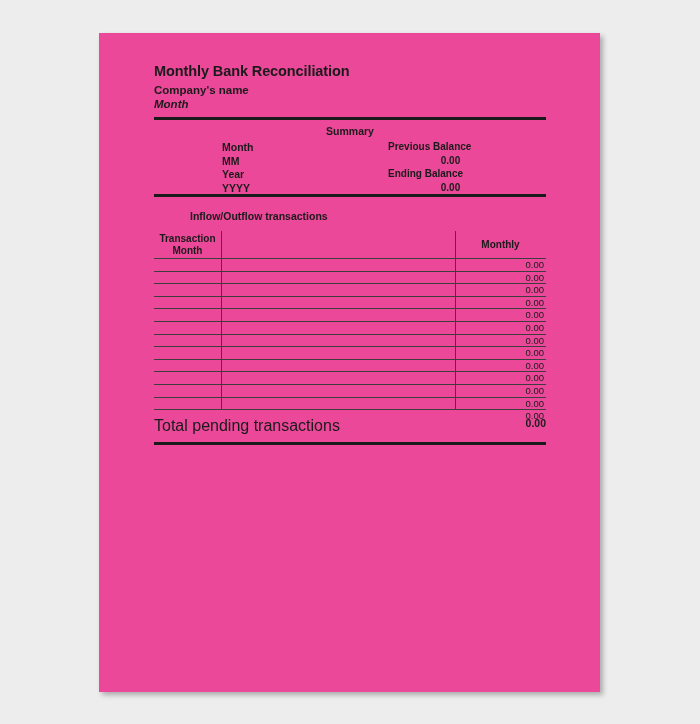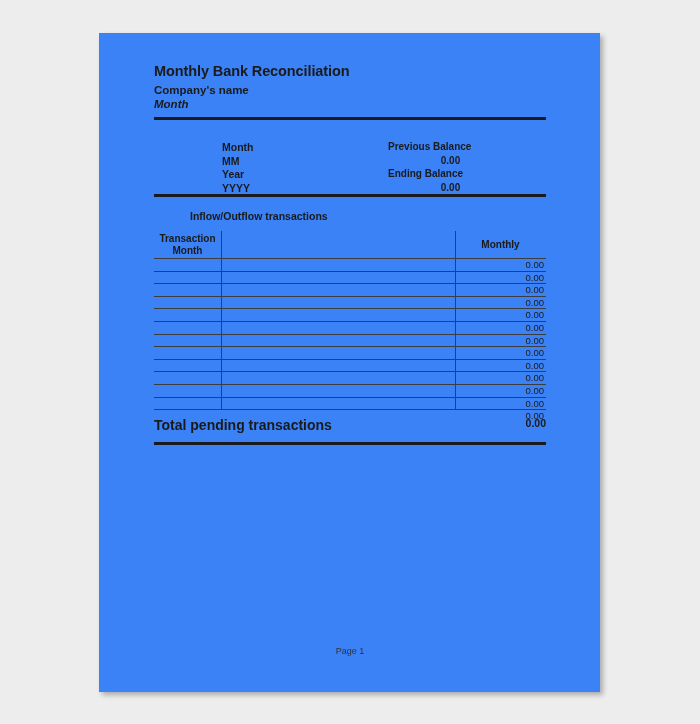--- a/index.html
+++ b/index.html
@@ -12,21 +12,21 @@
     background: #ededed;
     font-family: "Liberation Sans", sans-serif;
     overflow: hidden;
   }
   #page {
     position: absolute;
     left: 99px;
     top: 33px;
     width: 501px;
     height: 659px;
-    background: #3b82f6;
+    background: #ec4899;
     box-shadow: 3px 3px 5px rgba(0,0,0,0.28);
   }
   .sheet-inner {
     position: absolute;
     left: 55px;
     top: 0;
     width: 392px;
     height: 100%;
   }
 
@@ -177,22 +177,22 @@
     font-size: 9.5px;
     color: #1a1a1a;
     line-height: 11.6px;
   }
 
   
   .total-label {
     position: absolute;
     left: 0;
     top: 384px;
-    font-size: 14px;
-    font-weight: bold;
+    font-size: 16px;
+    font-weight: normal;
     color: #1a1a1a;
     white-space: nowrap;
   }
   .total-value {
     position: absolute;
     right: 0;
     top: 384px;
     font-size: 10.5px;
     font-weight: bold;
     color: #1a1a1a;
@@ -213,20 +213,21 @@
 <body>
 
 <div id="page">
   <div class="sheet-inner">
 
     <div class="doc-title">Monthly Bank Reconciliation</div>
     <div class="company-name">Company's name</div>
     <div class="month-line">Month</div>
     <div class="rule-thick" id="rule-header"></div>
 
+    <div class="summary-heading">Summary</div>
     <div class="summary-grid">
       <div class="summary-row">
         <span class="summary-left">Month</span>
         <span class="summary-right">Previous Balance</span>
       </div>
       <div class="summary-row">
         <span class="summary-left">MM</span>
         <span class="summary-right val">0.00</span>
       </div>
       <div class="summary-row">
@@ -294,15 +295,14 @@
           </div>
         </div>
       <div class="vline" id="vline-1" style="height: 177.8px;"></div>
       <div class="vline" id="vline-2" style="height: 177.8px;"></div>
     </div>
 
     <div class="total-label">Total pending transactions</div>
     <div class="total-value">0.00</div>
     <div class="rule-thick" id="rule-footer"></div>
 
-    <div class="page-footer">Page 1</div>
   </div>
 </div>
 
 </body></html>

